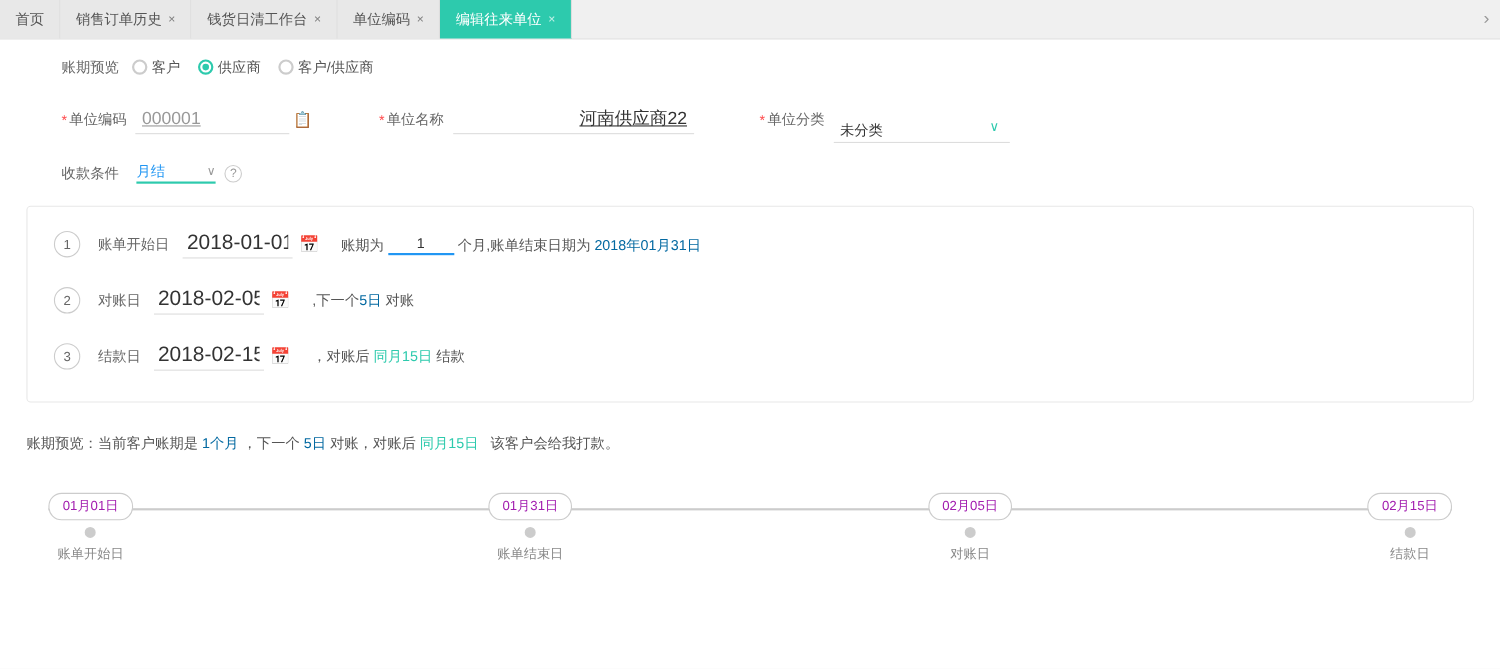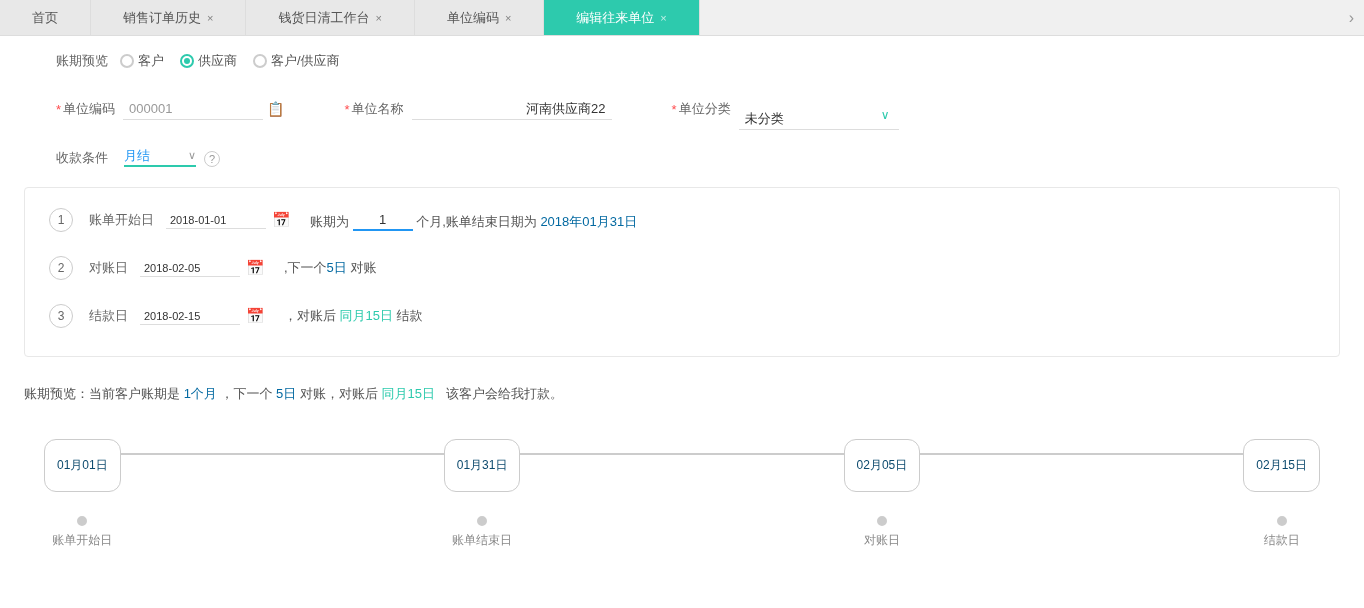--- a/index.html
+++ b/index.html
@@ -10,21 +10,21 @@
       display: flex;
       align-items: center;
       background: #f0f0f0;
       border-bottom: 1px solid #ddd;
       height: 36px;
       padding: 0;
     }
     .tab-item {
       display: flex;
       align-items: center;
-      padding: 0 32px;
+      padding: 0 14px;
       height: 100%;
       background: #e8e8e8;
       border-right: 1px solid #ddd;
       cursor: pointer;
       font-size: 13px;
       color: #555;
       white-space: nowrap;
       gap: 6px;
     }
     .tab-item.active {
@@ -105,25 +105,26 @@
 
     .field-group {
       display: flex;
       align-items: center;
       margin-right: 40px;
     }
     .field-input {
       border: none;
       border-bottom: 1px solid #ddd;
       outline: none;
-      font-size: 13px;
+      font-size: 16px;
       padding: 3px 6px;
       color: #333;
       background: transparent;
       min-width: 120px;
+      text-decoration: underline;
     }
     .field-input.wide {
       min-width: 200px;
       text-align: right;
     }
     .calendar-icon {
       color: #aaa;
       margin-left: 4px;
       cursor: pointer;
       font-size: 14px;
@@ -149,21 +150,21 @@
     .dropdown-arrow {
       color: #2dcaad;
       margin-left: -20px;
       pointer-events: none;
       font-size: 12px;
     }
 
     
     .payment-row {
       display: flex;
-      align-items: flex-end;
+      align-items: center;
       margin-bottom: 18px;
       gap: 8px;
     }
     .payment-select-wrapper {
       display: flex;
       align-items: center;
       border-bottom: 2px solid #2dcaad;
       padding-bottom: 2px;
     }
     .payment-select {
@@ -230,21 +231,21 @@
     .period-field-label {
       color: #666;
       font-size: 13px;
       margin-right: 12px;
       white-space: nowrap;
     }
     .period-date-input {
       border: none;
       border-bottom: 1px solid #ddd;
       outline: none;
-      font-size: 11px;
+      font-size: 19px;
       padding: 2px 4px;
       color: #333;
       background: transparent;
       width: 100px;
     }
     .period-desc {
       margin-left: 12px;
       font-size: 13px;
       color: #555;
       display: flex;
@@ -280,26 +281,26 @@
     .preview-text { margin-bottom: 20px; }
     .tl-node {
       display: flex;
       flex-direction: column;
       align-items: center;
       position: relative;
     }
     .tl-date-badge {
       border: 1px solid #ccc;
       border-radius: 12px;
-      padding: 17px 12px;
+      padding: 3px 12px;
       font-size: 12px;
-      color: #0c4a6e;
+      color: #a21caf;
       background: #fff;
       white-space: nowrap;
-      margin-bottom: 24px;
+      margin-bottom: 6px;
     }
     .tl-dot-circle {
       width: 10px;
       height: 10px;
       border-radius: 50%;
       background: #ccc;
       border: 2px solid #ccc;
       position: relative;
       z-index: 1;
     }

